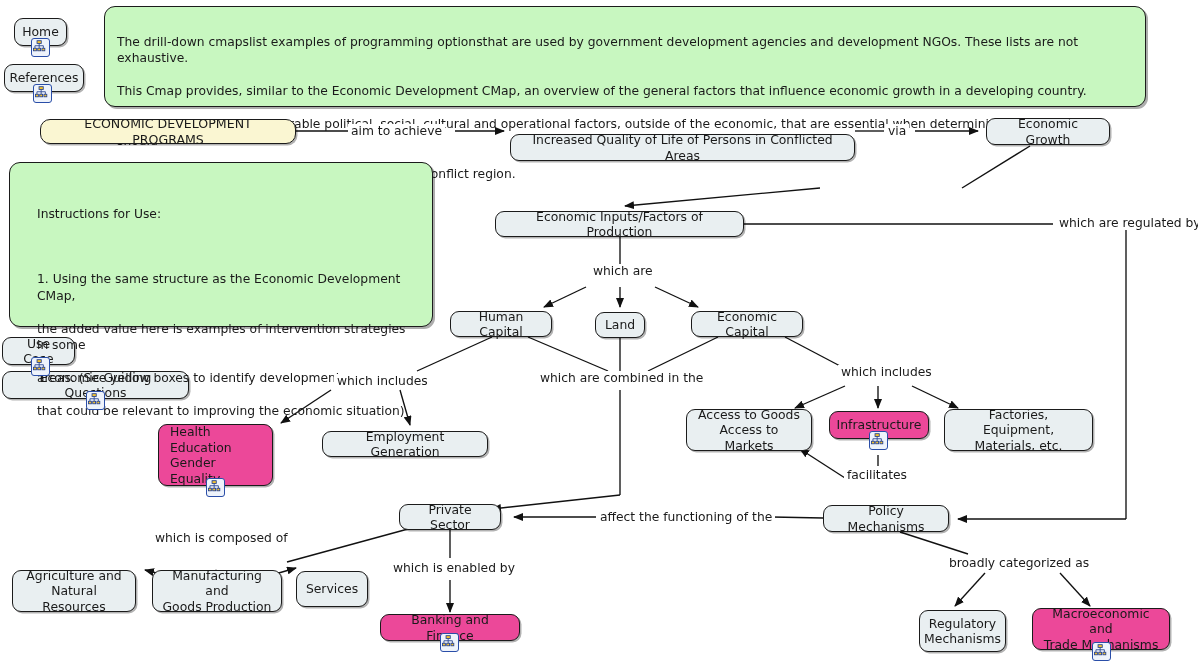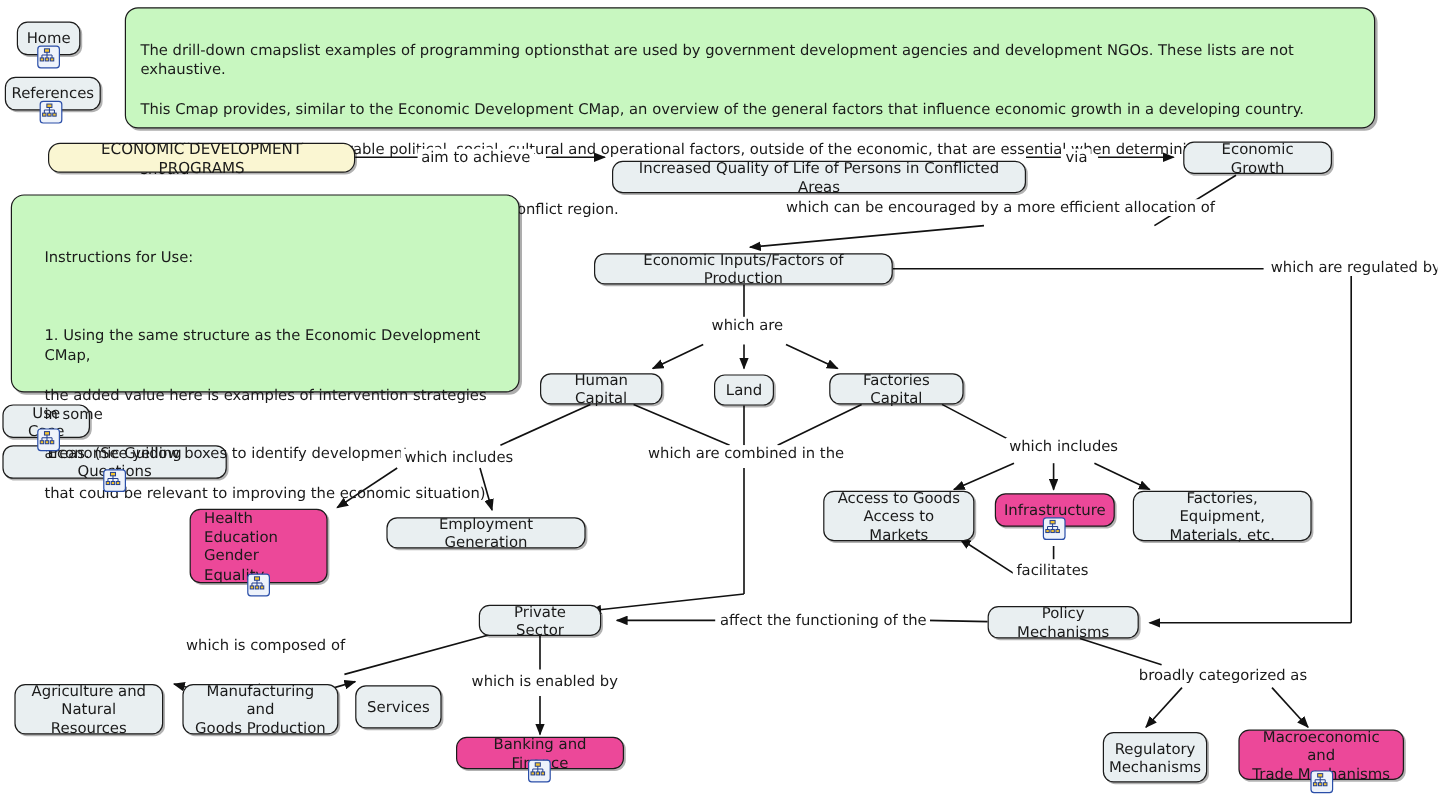--- a/index.html
+++ b/index.html
@@ -214,21 +214,21 @@
   <div class="node" style="left:510px;top:134px;width:345px;height:27px;">Increased Quality of Life of Persons in Conflicted Areas</div>
 
   <div class="node" style="left:986px;top:118px;width:124px;height:27px;">Economic Growth</div>
 
   <div class="node" style="left:495px;top:211px;width:249px;height:26px;">Economic Inputs/Factors of Production</div>
 
   <div class="node" style="left:450px;top:311px;width:102px;height:26px;">Human Capital</div>
 
   <div class="node" style="left:595px;top:312px;width:50px;height:26px;">Land</div>
 
-  <div class="node" style="left:691px;top:311px;width:112px;height:26px;">Factories Capital</div>
+  <div class="node" style="left:691px;top:311px;width:112px;height:26px;">Economic Capital</div>
 
   <div class="node yellow" style="left:158px;top:424px;width:115px;height:62px;text-align:left;justify-content:flex-start;padding-left:11px;">Health
 Education
 Gender Equality</div>
   <div class="cmapicon" style="left:206px;top:478px;">
     <svg viewBox="0 0 19 19" width="16" height="16">
       <rect x="6" y="2" width="5" height="3.4" fill="#f2c230" stroke="#24408f" stroke-width="1"></rect>
       <path d="M8.5,5.4 L8.5,8 M3.5,8 L13.5,8 M3.5,8 L3.5,11 M8.5,8 L8.5,11 M13.5,8 L13.5,11" stroke="#24408f" stroke-width="1" fill="none"></path>
       <rect x="1.8" y="11" width="3.4" height="3" fill="#f2c230" stroke="#24408f" stroke-width="1"></rect>
       <rect x="6.8" y="11" width="3.4" height="3" fill="#f2c230" stroke="#24408f" stroke-width="1"></rect>
@@ -290,21 +290,20 @@
       <rect x="1.8" y="11" width="3.4" height="3" fill="#f2c230" stroke="#24408f" stroke-width="1"></rect>
       <rect x="6.8" y="11" width="3.4" height="3" fill="#f2c230" stroke="#24408f" stroke-width="1"></rect>
       <rect x="11.8" y="11" width="3.4" height="3" fill="#f2c230" stroke="#24408f" stroke-width="1"></rect>
     </svg>
   </div>
 
   <div class="lbl" style="left:348px;top:124px;">aim to achieve</div>
 
   <div class="lbl" style="left:885px;top:124px;">via</div>
 
-  <div class="lbl" style="left:652px;top:166px;">which can be encouraged by a more efficient allocation of</div>
 
   <div class="lbl" style="left:1056px;top:216px;">which are regulated by</div>
 
   <div class="lbl" style="left:590px;top:264px;">which are</div>
 
   <div class="lbl" style="left:334px;top:374px;">which includes</div>
 
   <div class="lbl" style="left:537px;top:371px;">which are combined in the</div>
 
   <div class="lbl" style="left:838px;top:365px;">which includes</div>

